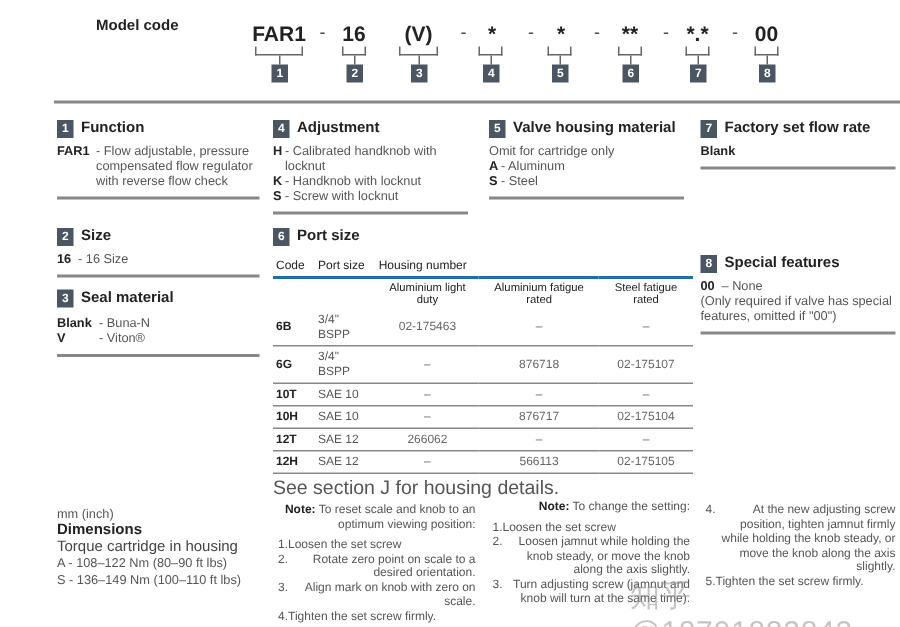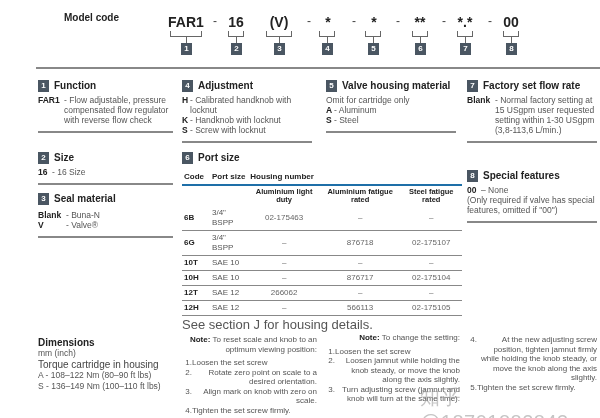--- a/index.html
+++ b/index.html
@@ -26,21 +26,21 @@
     width: 11px; height: 12px; background: #4a5662; color: #fff; font-size: 8px; font-weight: bold;
     text-align: center; line-height: 12px; flex: none;
   }
   .sec-title { font-weight: bold; font-size: 10px; color: #222; line-height: 11px; }
   .row { display: flex; }
   .key { font-weight: bold; color: #222; flex: none; }
   .rule { height: 2px; background: #888; margin-top: 6px; }
 
   table.port { border-collapse: collapse; width: 280px; font-size: 8px; }
   table.port td, table.port th { padding: 2px 2px; height: 12px; }
-  table.port th { font-weight: bold; color: #222; text-align: left; margin-left: 26px; }
+  table.port th { font-weight: normal; color: #222; text-align: left; margin-left: 26px; }
   table.port tr.rowline td { border-bottom: 1.5px solid #888; }
   table.port td.code { font-weight: bold; color: #222; width: 28px; }
   table.port td.c { text-align: center; color: #666; }
   .blue-rule { border-bottom: 2px solid #1e6fa8 !important; }
   .subhead th { text-align: center !important; font-size: 7.5px; line-height: 8px; }
 
   .note { position: absolute; font-size: 8px; line-height: 9.5px; color: #555; text-align: right; }
   .note b { color: #222; }
   .note ol { list-style: none; margin-top: 4px; }
   .note li { display: flex; }
@@ -124,21 +124,21 @@
   <div class="sec-head" style="margin-bottom:5px">
     <span class="badge">3</span>
     <span class="sec-title">Seal material</span>
   </div>
   <div class="row">
     <span class="key" style="width:28px">Blank</span>
     <span>- Buna-N</span>
   </div>
   <div class="row">
     <span class="key" style="width:28px">V</span>
-    <span>- Valve®</span>
+    <span>- Viton®</span>
   </div>
   <div class="rule"></div>
 </div>
 
 <div class="section" style="left:182px;top:80px;width:130px">
   <div class="sec-head">
     <span class="badge">4</span>
     <span class="sec-title">Adjustment</span>
   </div>
   <div class="row">
@@ -239,41 +239,40 @@
   <div style="margin-top:4px;font-size:13px">See section J for housing details.</div>
 </div>
 
 <div class="section" style="left:467px;top:80px;width:130px">
   <div class="sec-head">
     <span class="badge">7</span>
     <span class="sec-title">Factory set flow rate</span>
   </div>
   <div class="row">
     <span class="key" style="width:28px">Blank</span>
-    <span>- Normal factory setting at 15 USgpm user requested setting within 1-30 USgpm (3,8-113,6 L/min.)</span>
   </div>
   <div class="rule"></div>
 </div>
 
 <div class="section" style="left:467px;top:170px;width:130px">
   <div class="sec-head">
     <span class="badge">8</span>
     <span class="sec-title">Special features</span>
   </div>
   <div class="row">
     <span class="key" style="width:14px">00</span>
     <span>– None</span>
   </div>
   <div>(Only required if valve has special features, omitted if "00")</div>
   <div class="rule"></div>
 </div>
 
 <div class="section" style="left:38px;top:337px;width:140px;font-size:8.5px;line-height:11px">
+  <div>mm (inch)</div>
   <div style="font-weight:bold;font-size:10px;color:#222">Dimensions</div>
-  <div>mm (inch)</div>
   <div style="font-size:10px;color:#444">Torque cartridge in housing</div>
   <div>A - 108–122 Nm (80–90 ft lbs)</div>
   <div>S - 136–149 Nm (100–110 ft lbs)</div>
 </div>
 
 <div class="note" style="left:182px;top:335px;width:135px">
   <div><b>Note:</b> <span>To reset scale and knob to an optimum viewing position:</span></div>
   <ol>
     <li>
         <span class="n">1.</span>

